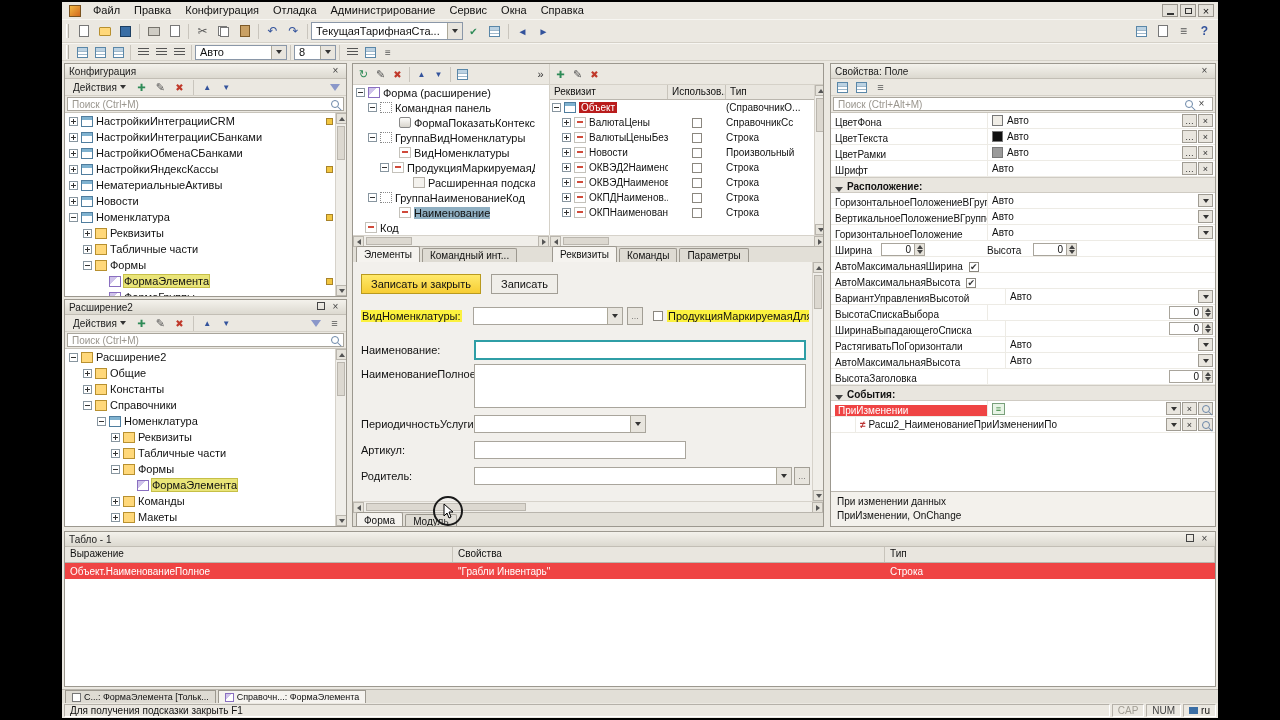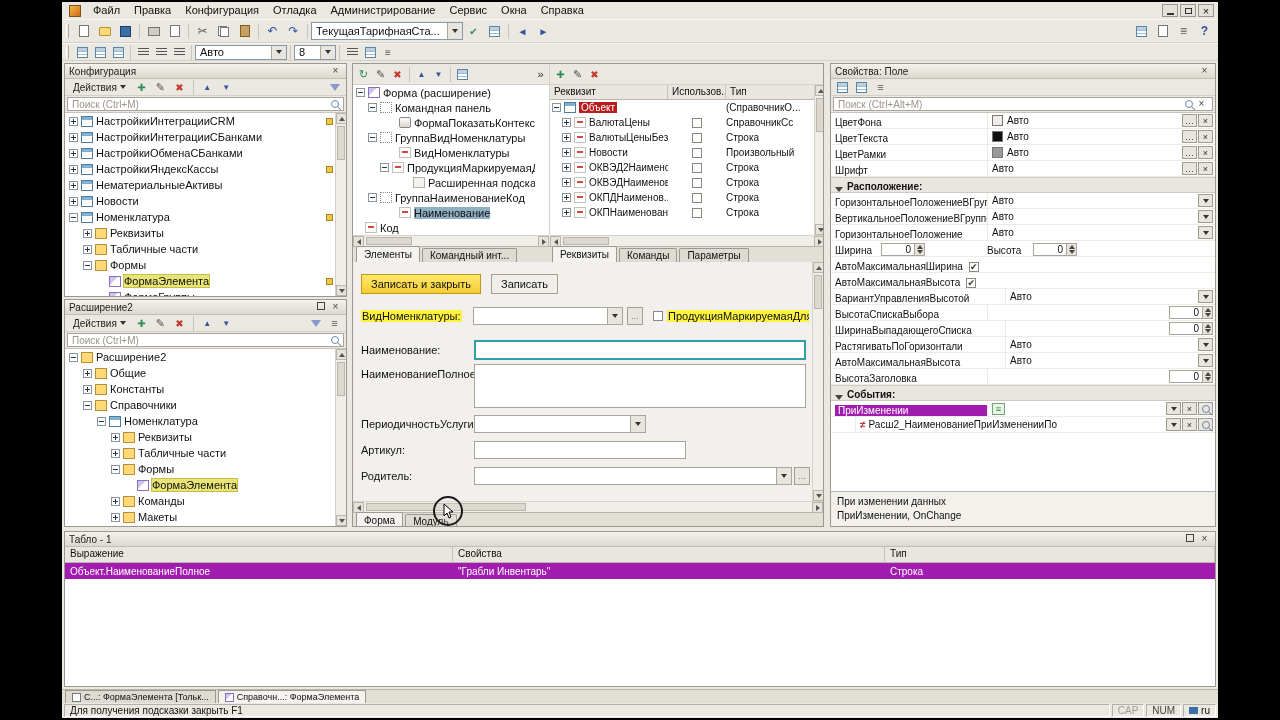--- a/index.html
+++ b/index.html
@@ -77,21 +77,21 @@
 .i-fold{background:#ffd87a;border-color:#b8902f}
 .i-form{border-color:#8a6fc0;background:linear-gradient(135deg,#cfc3ea 0 40%,#fff 40%)}
 .i-dash{border-color:#c4c1ba;position:relative}
 .i-dash::after{content:"";position:absolute;left:2px;right:2px;top:3px;height:2px;background:#d04a3a}
 .i-grp{border:1px dotted #8a8a8a}
 .i-lbl{background:#f4f2ee;border-color:#b5b0a8}
 .i-btn{border-color:#888;background:linear-gradient(#fdfdfb,#d8d4cc);border-radius:2px}
 .tl{overflow:hidden;text-overflow:clip}
 .sel-y{background:#e9e478;outline:1px solid #c6bf47}
 .sel-s{background:#8fafc2}
-.sel-b{background:#a21caf;color:#fff}
+.sel-b{background:#ef4444;color:#fff}
 .bdg{margin-left:auto;display:flex;gap:2px;padding-left:6px;margin-right:-10px}
 .b1{width:7px;height:7px;background:#f2c640;border:1px solid #a8832a;flex:none}
 .b2{width:7px;height:7px;background:#d6543e;border:1px solid #8d2f1e;border-radius:50%;flex:none}
 
 .vsb{position:absolute;right:0;top:0;bottom:0;width:11px;background:#f0eee9;border-left:1px solid #d6d2ca;display:flex;flex-direction:column}
 .hsb{height:11px;background:#f0eee9;border-top:1px solid #d6d2ca;display:flex}
 .sb-btn{width:11px;height:11px;background:#e6e3db;border:1px solid #bab6ae;display:flex;align-items:center;justify-content:center;flex:none}
 .sb-btn i{width:0;height:0;border:3px solid transparent}
 .sb-u i{border-bottom:4px solid #555;margin-top:-3px}
 .sb-d i{border-top:4px solid #555;margin-bottom:-3px}

